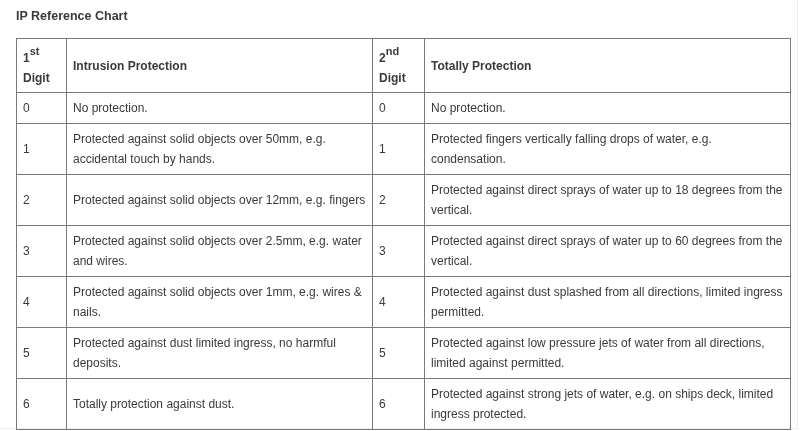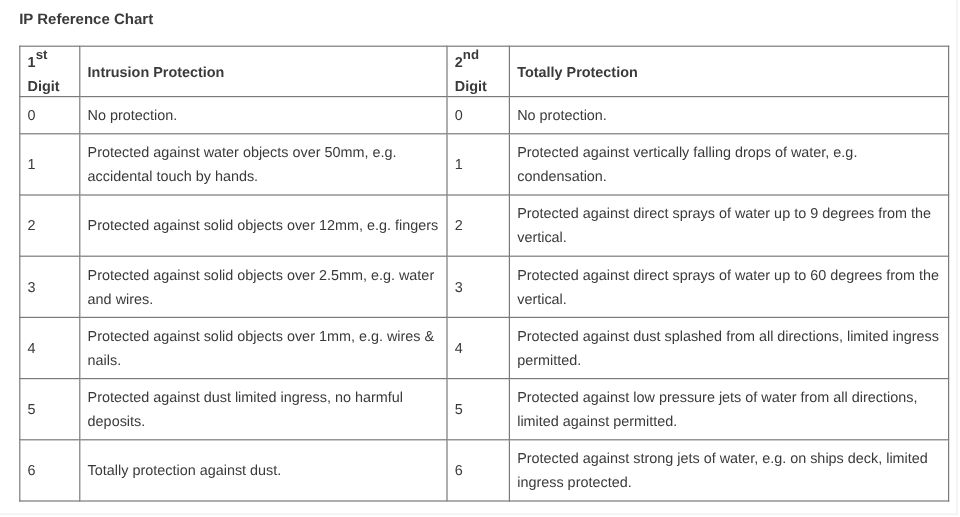--- a/index.html
+++ b/index.html
@@ -28,21 +28,21 @@
       table-layout: fixed;
     }
     table.ip td, table.ip th {
       border: 1px solid #7a7a7a;
       padding: 0 6px;
       text-align: left;
       vertical-align: middle;
       line-height: 20px;
     }
     table.ip th { font-weight: bold; }
-    table.ip tr.head { height: 42px; }
+    table.ip tr.head { height: 54px; }
     table.ip tr.r0 { height: 31px; }
     table.ip tr.rn { height: 51px; }
     .digit-head { line-height: 14px !important; padding-top: 0 !important; }
     .digit-head .num { display: inline-block; }
     .digit-head sup { font-size: 11px; position: relative; top: -2px; }
     .digit-head .digit-word { display: block; margin-top: 6px; }
     col.c1 { width: 50px; }
     col.c2 { width: 306px; }
     col.c3 { width: 52px; }
     col.c4 { width: 366px; }
@@ -75,29 +75,29 @@
     </tr>
 
     <tr class="r0">
       <td>0</td>
       <td>No protection.</td>
       <td>0</td>
       <td>No protection.</td>
     </tr>
     <tr class="rn">
       <td>1</td>
-      <td>Protected against water objects over 50mm, e.g. accidental touch by hands.</td>
+      <td>Protected against solid objects over 50mm, e.g. accidental touch by hands.</td>
       <td>1</td>
-      <td>Protected against vertically falling drops of water, e.g. condensation.</td>
+      <td>Protected fingers vertically falling drops of water, e.g. condensation.</td>
     </tr>
     <tr class="rn">
       <td>2</td>
       <td>Protected against solid objects over 12mm, e.g. fingers</td>
       <td>2</td>
-      <td>Protected against direct sprays of water up to 9 degrees from the vertical.</td>
+      <td>Protected against direct sprays of water up to 18 degrees from the vertical.</td>
     </tr>
     <tr class="rn">
       <td>3</td>
       <td>Protected against solid objects over 2.5mm, e.g. water and wires.</td>
       <td>3</td>
       <td>Protected against direct sprays of water up to 60 degrees from the vertical.</td>
     </tr>
     <tr class="rn">
       <td>4</td>
       <td>Protected against solid objects over 1mm, e.g. wires &amp; nails.</td>

